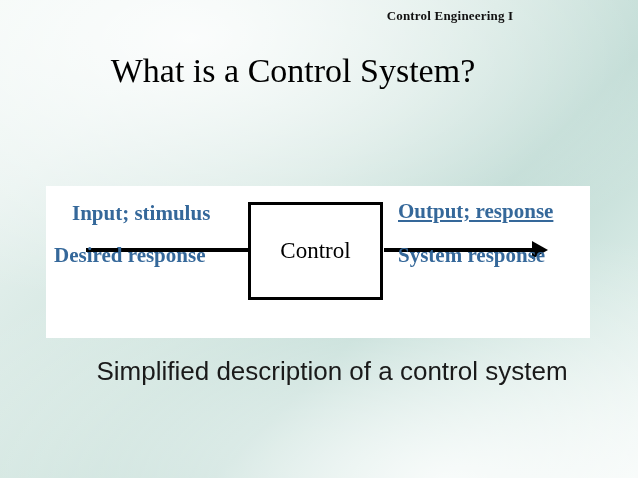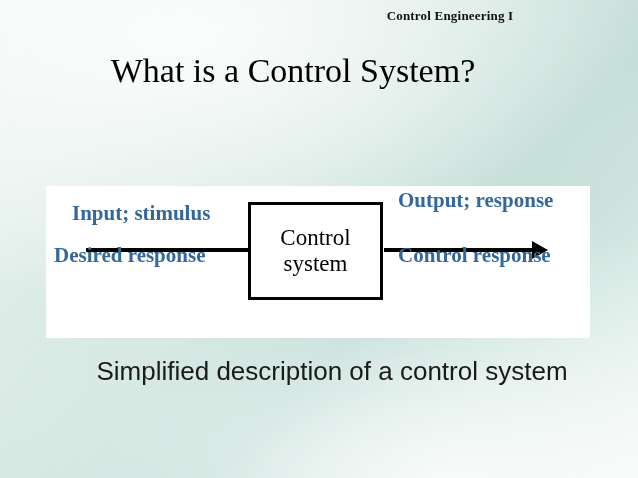--- a/index.html
+++ b/index.html
@@ -115,21 +115,21 @@
   .side-text {
     position: absolute;
     font-family: "Liberation Serif", serif;
     font-size: 21px;
     font-weight: bold;
     color: #35689a;
     white-space: nowrap;
   }
   #input-stimulus { left: 26px; top: 15px; }
   #desired-response { left: 8px; top: 57px; }
-  #output-response { left: 352px; top: 2px; }
+  #output-response { left: 352px; top: 13px; text-decoration: underline; }
   #actual-response { left: 352px; top: 57px; }
 
   #caption {
     position: absolute;
     top: 356px;
     left: 0;
     width: 638px;
     text-align: center;
     padding-left: 26px;
     box-sizing: border-box;
@@ -148,29 +148,28 @@
 
     <div id="title">What is a Control System?</div>
 
     <div id="diagram-panel">
 
       <div id="arrow-in-line" class="arrow-line"></div>
       <div id="arrow-in-head" class="arrow-head"></div>
 
       <div id="control-block">
         <span>Control</span>
-        <span>system</span>
       </div>
 
       <div id="arrow-out-line" class="arrow-line"></div>
       <div id="arrow-out-head" class="arrow-head"></div>
 
       <div id="desired-response" class="side-text">Desired response</div>
       <div id="input-stimulus" class="side-text">Input; stimulus</div>
       <div id="output-response" class="side-text">Output; response</div>
-      <div id="actual-response" class="side-text">Control response</div>
+      <div id="actual-response" class="side-text">System response</div>
 
     </div>
 
     <div id="caption">Simplified description of a control system</div>
 
   </div>
 </div>
 
 </body></html>

